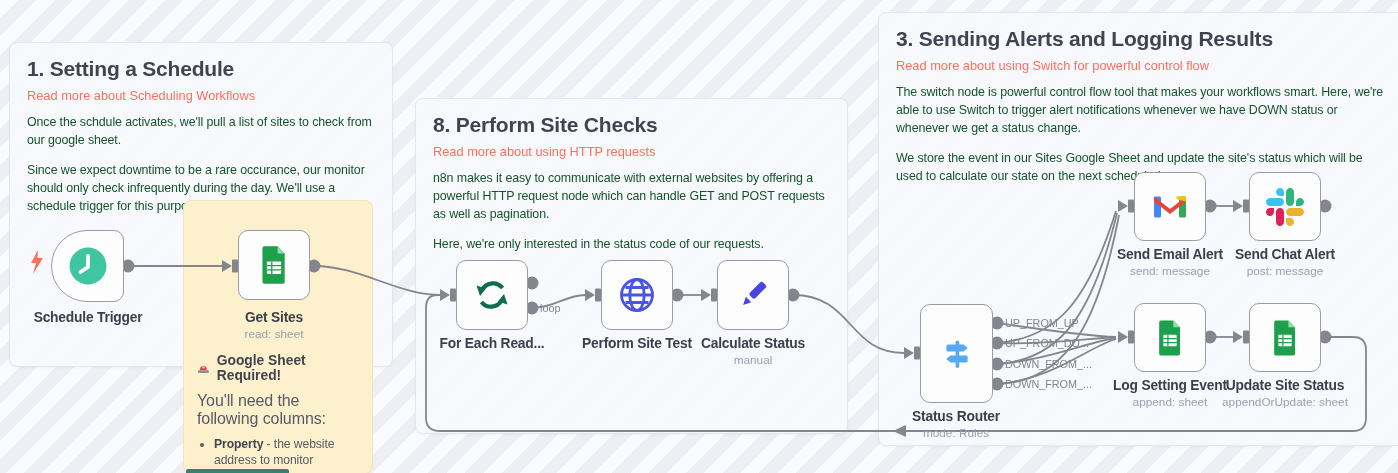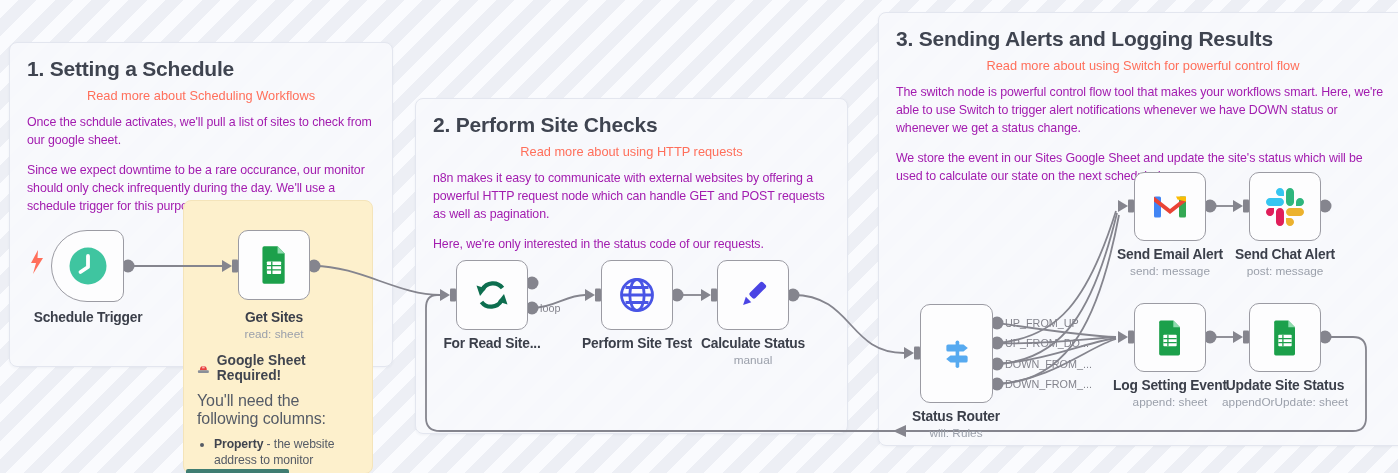--- a/index.html
+++ b/index.html
@@ -9,22 +9,22 @@
     font-family:"Liberation Sans",sans-serif;
     background:repeating-linear-gradient(135deg,#fafbfe 0 13px,#edeff5 13px 26px);
   }
   .panel{
     position:absolute;background:rgba(247,249,252,.93);
     border:1px solid #e3e6ef;border-radius:8px;
     box-shadow:0 1px 3px rgba(40,50,80,.05);
     padding:14px 17px;z-index:1;
   }
   .panel h2{margin:0 0 7px 0;font-size:21px;font-weight:700;color:#3f4450;letter-spacing:-.2px;}
-  .rlink{display:block;font-size:12.8px;color:#ff6f5b;text-decoration:none;margin:0 0 11px 0;cursor:pointer;text-align:center;}
-  .panel p{margin:0 0 12px 0;font-size:12.4px;line-height:1.45;color:#a21caf;letter-spacing:-.1px;}
+  .rlink{display:block;font-size:12.8px;color:#ff6f5b;text-decoration:none;margin:0 0 11px 0;cursor:pointer;}
+  .panel p{margin:0 0 12px 0;font-size:12.4px;line-height:1.45;color:#14532d;letter-spacing:-.1px;}
   .sticky{
     position:absolute;left:183px;top:200px;width:190px;height:274px;
     background:#fdf0cc;border:1px solid #f4e4ba;border-radius:8px;
     z-index:2;padding:152px 12px 0 13px;
   }
   .sticky-title{display:flex;align-items:center;gap:7px;font-size:13.8px;font-weight:700;color:#41454f;}
   .sticky-intro{font-size:16px;color:#555b66;margin-top:9px;letter-spacing:-.1px;}
   .sticky ul{margin:8px 0 0 0;padding-left:17px;}
   .sticky li{font-size:12.2px;color:#555b66;line-height:1.35;margin-bottom:7px;letter-spacing:-.1px;}
   .sticky li b{color:#41454f;}
@@ -47,21 +47,21 @@
 <div id="canvas">
 
   <div class="panel" style="left:9px;top:42px;width:384px;height:325px">
     <h2>1. Setting a Schedule</h2>
     <a class="rlink">Read more about Scheduling Workflows</a>
     <p>Once the schdule activates, we'll pull a list of sites to check from our google sheet.</p>
     <p>Since we expect downtime to be a rare occurance, our monitor should only check infrequently during the day. We'll use a schedule trigger for this purpose.</p>
   </div>
 
   <div class="panel" style="left:415px;top:98px;width:433px;height:336px">
-    <h2>2. Perform Site Checks</h2>
+    <h2>8. Perform Site Checks</h2>
     <a class="rlink">Read more about using HTTP requests</a>
     <p>n8n makes it easy to communicate with external websites by offering a powerful HTTP request node which can handle GET and POST requests as well as pagination.</p>
     <p>Here, we're only interested in the status code of our requests.</p>
   </div>
 
   <div class="panel" style="left:878px;top:12px;width:530px;height:434px">
     <h2>3. Sending Alerts and Logging Results</h2>
     <a class="rlink">Read more about using Switch for powerful control flow</a>
     <p>The switch node is powerful control flow tool that makes your workflows smart. Here, we're able to use Switch to trigger alert notifications whenever we have DOWN status or whenever we get a status change.</p>
     <p>We store the event in our Sites Google Sheet and update the site's status which will be used to calculate our state on the next scheduled run.</p>
@@ -199,21 +199,21 @@
 
   <div class="node" style="left:456px;top:260px">
     <svg width="40" height="40" viewBox="0 0 40 40">
       <path d="M30.5 13 A12 12 0 0 0 10.5 14.5" stroke="#0d6e4f" stroke-width="4.2" fill="none"></path>
       <polygon points="4.5,10.5 14,13.5 8,21" fill="#0d6e4f"></polygon>
       <path d="M9.5 27 A12 12 0 0 0 29.5 25.5" stroke="#0d6e4f" stroke-width="4.2" fill="none"></path>
       <polygon points="35.5,29.5 26,26.5 32,19" fill="#0d6e4f"></polygon>
     </svg>
   </div>
   <div class="nlabel" style="left:402px;top:336px">
-    <div class="nname">For Read Site...</div>
+    <div class="nname">For Each Read...</div>
   </div>
 
   <div class="node" style="left:601px;top:260px">
     <svg width="40" height="40" viewBox="0 0 40 40">
       <g stroke="#4955e5" stroke-width="2.8" fill="none">
         <circle cx="20" cy="20" r="15.5"></circle>
         <ellipse cx="20" cy="20" rx="7.2" ry="15.5"></ellipse>
         <path d="M4.5 20 H35.5 M8.5 12.5 H31.5 M8.5 27.5 H31.5"></path>
       </g>
     </svg>
@@ -240,21 +240,21 @@
     <svg width="40" height="40" viewBox="0 0 40 40">
       <g fill="#57aaf0">
         <rect x="18.6" y="6.5" width="3.6" height="27.5" rx="1.8"></rect>
         <path d="M11 10.5 H26.5 L30.8 14 L26.5 17.5 H11 Q9.4 17.5 9.4 15.9 V12.1 Q9.4 10.5 11 10.5 Z"></path>
         <path d="M29 21.5 H13.5 L9.2 25 L13.5 28.5 H29 Q30.6 28.5 30.6 26.9 V23.1 Q30.6 21.5 29 21.5 Z"></path>
       </g>
     </svg>
   </div>
   <div class="nlabel" style="left:866px;top:409px">
     <div class="nname">Status Router</div>
-    <div class="nsub">will: Rules</div>
+    <div class="nsub">mode: Rules</div>
   </div>
 
   <div class="node" style="left:1134px;top:172px;height:69px">
     <svg width="40" height="31" viewBox="0 0 40 30">
       <rect x="4" y="5" width="7" height="21" rx="1.5" fill="#4285F4"></rect>
       <rect x="29" y="5" width="7" height="21" rx="1.5" fill="#34A853"></rect>
       <path d="M4 5 L20 17.5 L36 5 L36 10 L20 22.5 L4 10 Z" fill="#EA4335"></path>
       <polygon points="26,5 36,5 36,10 27.5,8" fill="#FBBC04"></polygon>
     </svg>
   </div>

